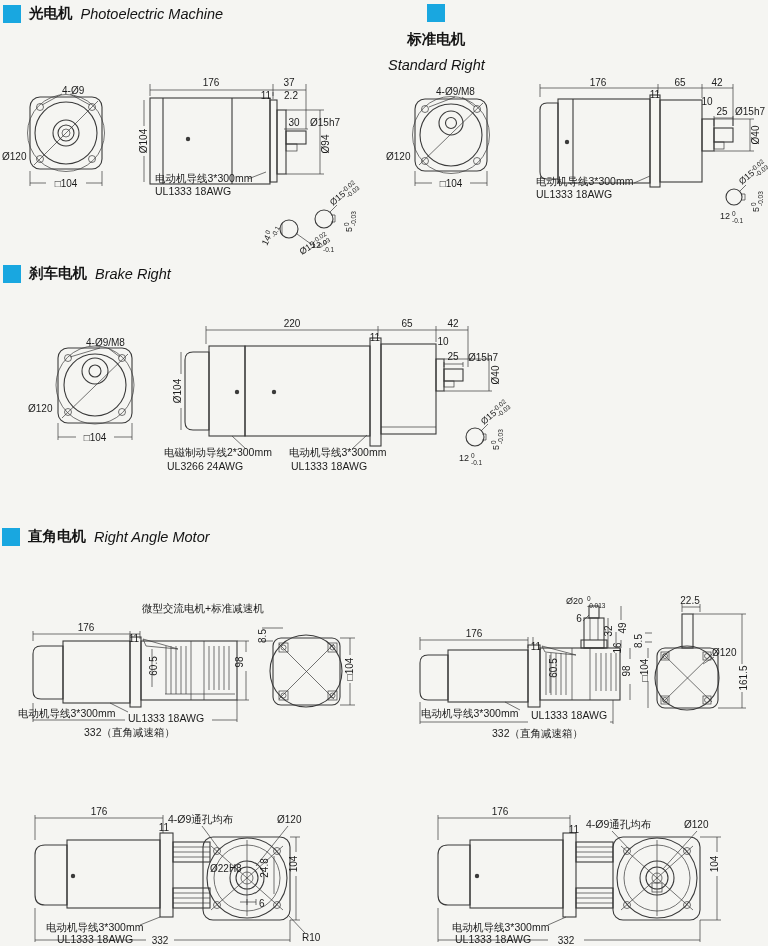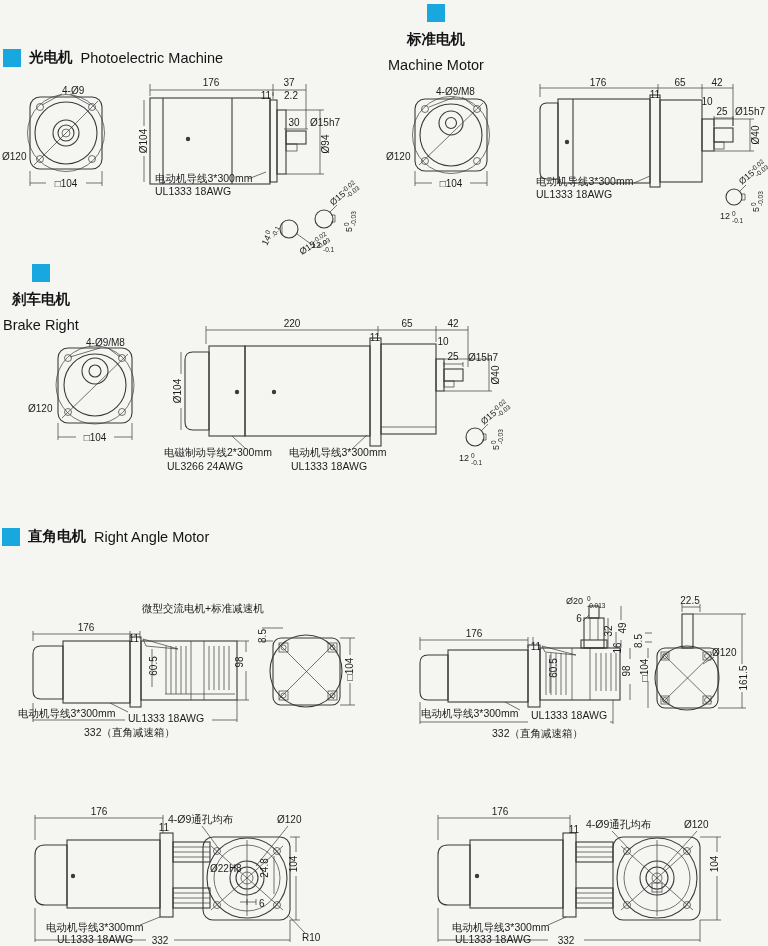--- a/index.html
+++ b/index.html
@@ -2,46 +2,46 @@
 <html><head>
 <meta charset="utf-8">
 <style>
   html,body{margin:0;padding:0;}
   body{width:768px;height:946px;background:#f5f5f2;position:relative;overflow:hidden;
        font-family:"Liberation Sans","DejaVu Sans",sans-serif;}
   .hdr{position:absolute;display:flex;align-items:center;gap:8px;
        font-size:14.5px;color:#141414;white-space:nowrap;}
   .sq{width:18px;height:18px;background:#19a7e0;flex:0 0 auto;}
   .zh-t{font-weight:700;}
-  .en-t{font-weight:400;}
+  .en-t{font-weight:400;font-style:italic;}
   svg{position:absolute;left:0;top:0;}
   .ln{fill:none;stroke:#3a3a3a;stroke-width:1.1;}
   .lt{fill:none;stroke:#3a3a3a;stroke-width:0.7;}
   .fl{fill:#3a3a3a;stroke:none;}
   text{font-family:"Liberation Sans","DejaVu Sans",sans-serif;fill:#1c1c1c;}
   .d{font-size:10px;}
   .dm{font-size:10px;text-anchor:middle;}
   .ds{font-size:9px;}
   .t{font-size:6.5px;}
   .zh{font-size:10.5px;}
 </style>
 </head>
 <body style="background: rgb(245, 245, 242);">
 
-<div class="hdr" style="left:3px;top:4px;margin-top:44px;">
+<div class="hdr" style="left:3px;top:4px;">
   <span class="sq" style="background: rgb(25, 167, 224);"></span>
   <span class="zh-t">光电机</span>
   <span class="en-t">Photoelectric Machine</span>
 </div>
 <div class="hdr" style="left:388px;top:4px;flex-direction:column;">
   <span class="sq" style="background: rgb(25, 167, 224);"></span>
   <span class="zh-t">标准电机</span>
-  <span class="en-t">Machine Motor</span>
+  <span class="en-t">Standard Right</span>
 </div>
-<div class="hdr" style="left:3px;top:264px;flex-direction:column;">
+<div class="hdr" style="left:3px;top:264px;">
   <span class="sq" style="background: rgb(25, 167, 224);"></span>
   <span class="zh-t">刹车电机</span>
   <span class="en-t">Brake Right</span>
 </div>
 <div class="hdr" style="left:2px;top:527px;">
   <span class="sq" style="background: rgb(25, 167, 224);"></span>
   <span class="zh-t">直角电机</span>
   <span class="en-t">Right Angle Motor</span>
 </div>
 

